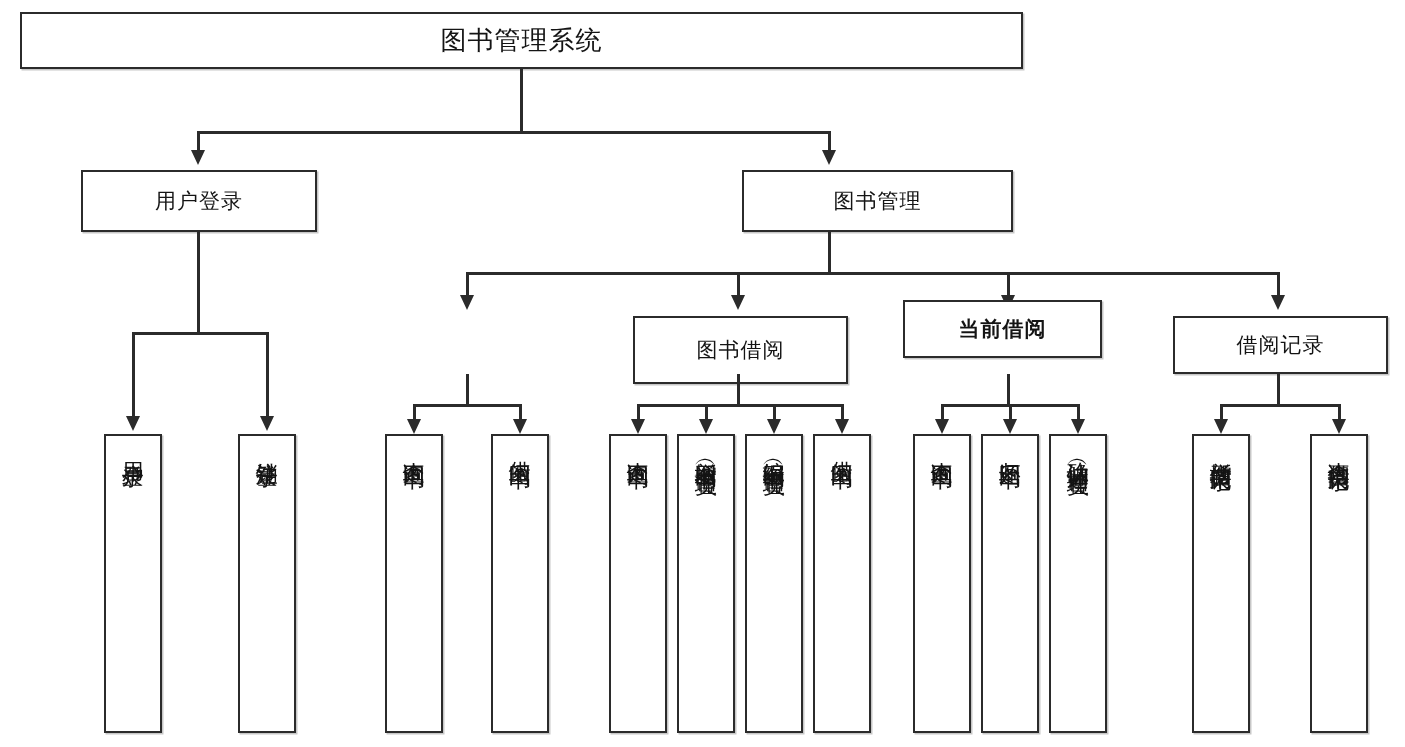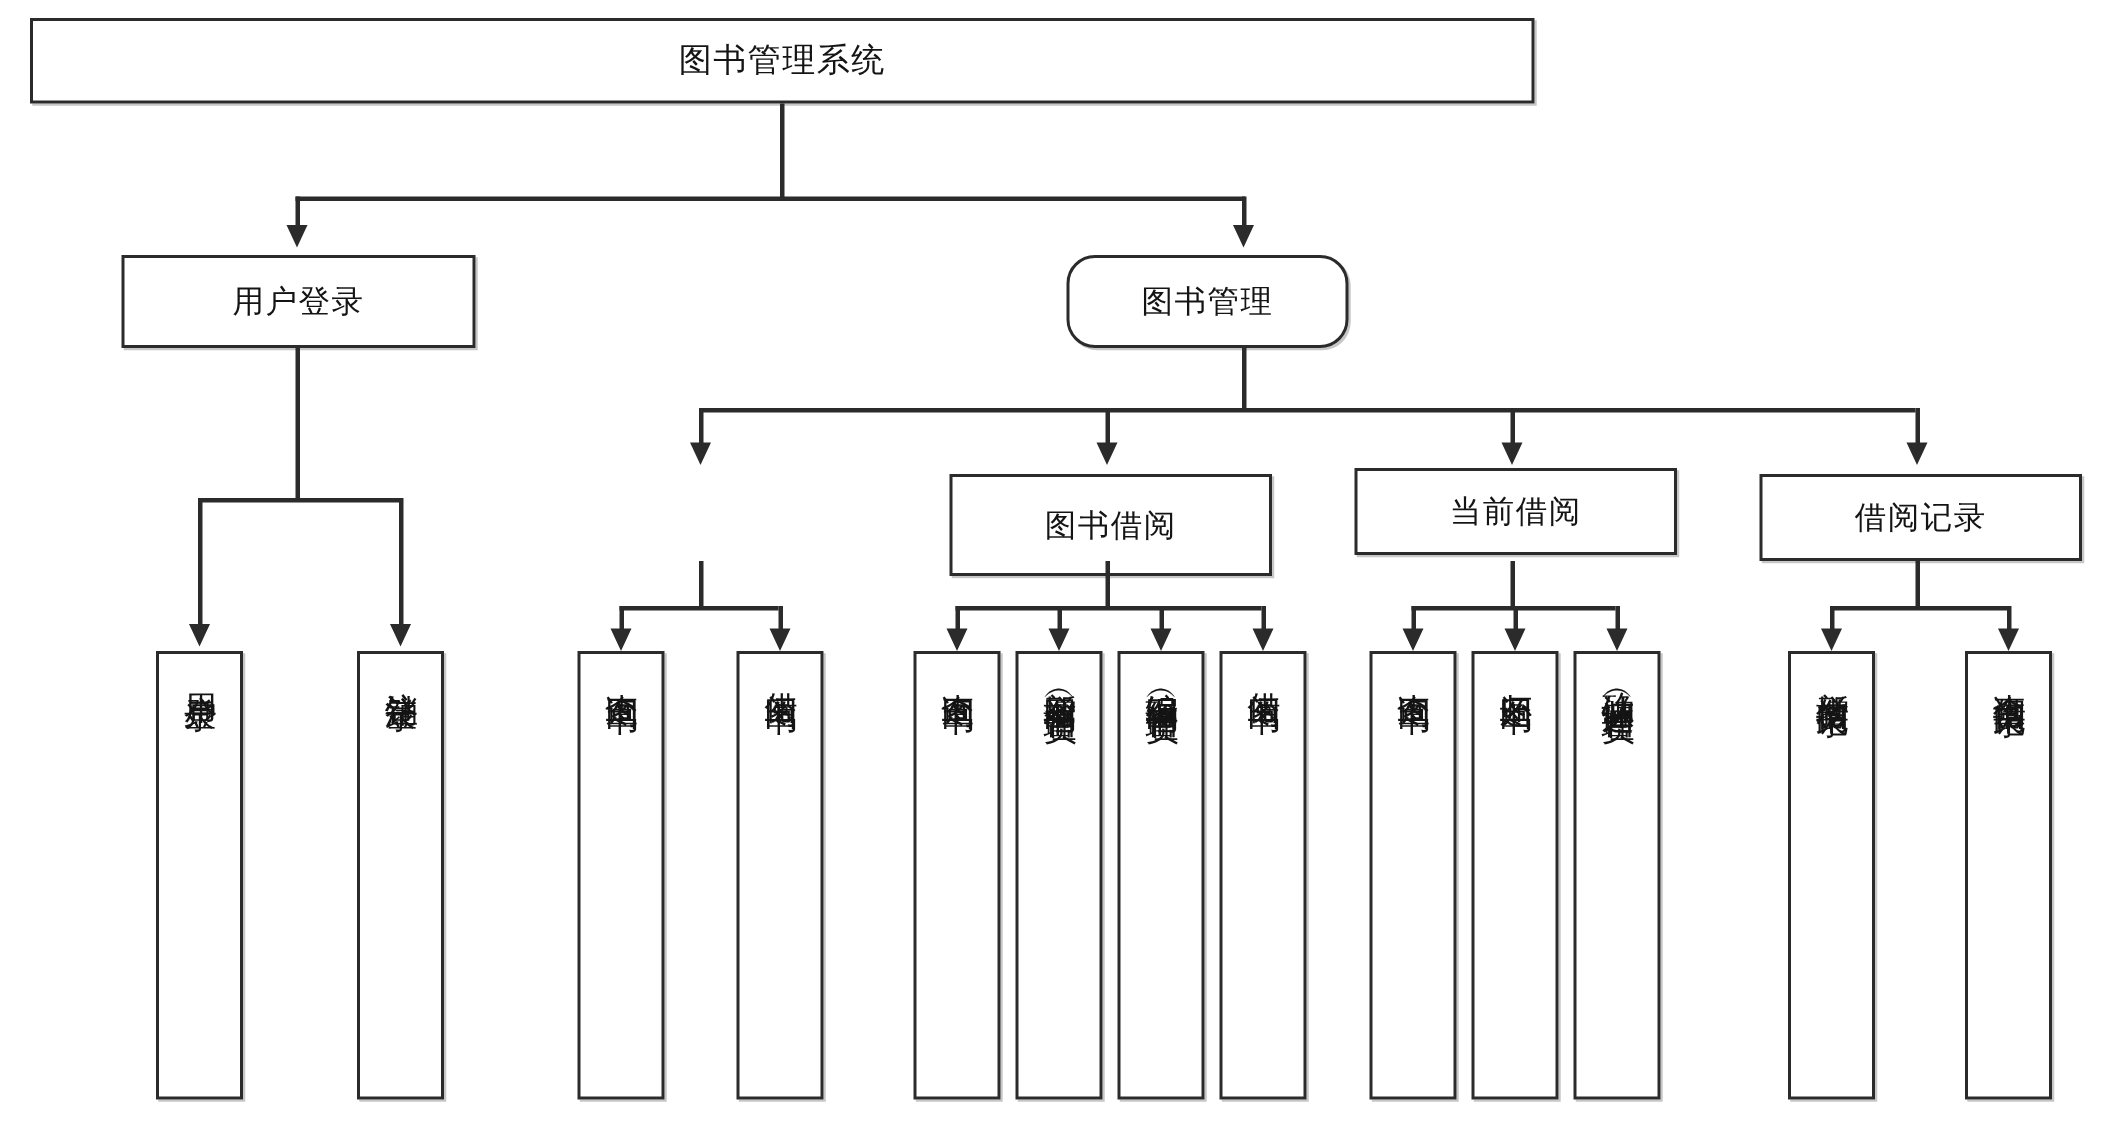--- a/index.html
+++ b/index.html
@@ -27,21 +27,21 @@
     box-shadow:1.5px 1.5px 0 0 rgba(0,0,0,0.22);
   }
   .node .lbl{
     font-size:21px;
     line-height:1.18;
     letter-spacing:1px;
     color:#141414;
     white-space:nowrap;
     text-align:center;
   }
-  .node.root .lbl{font-size:22px;}
+  .node.root .lbl{font-size:26px;}
   .node.branch .lbl{font-size:21px;}
   
   .node.leaf{
     align-items:flex-start;
     justify-content:center;
     padding-top:8px;
   }
   .node.leaf .lbl{
     writing-mode:vertical-rl;
     text-orientation:upright;
@@ -90,21 +90,21 @@
   <div class="edge h" style="left:197px;top:131px;width:633px;"></div>
 
   <div class="edge v" style="left:197px;top:131px;height:22px;"></div>
   <div class="arrow" style="left:191px;top:150px;"></div>
   <div class="edge v" style="left:828px;top:131px;height:22px;"></div>
   <div class="arrow" style="left:822px;top:150px;"></div>
 
   <div class="node branch" style="left:81px;top:170px;width:236px;height:62px;">
     <span class="lbl">用户登录</span>
   </div>
-  <div class="node branch" style="left:711px;top:170px;width:188px;height:62px;border-radius:19px;">
+  <div class="node branch" style="left:742px;top:170px;width:271px;height:62px;">
     <span class="lbl">图书管理</span>
   </div>
 
   <div class="edge v" style="left:197px;top:232px;height:102px;"></div>
   <div class="edge h" style="left:132px;top:332px;width:134px;"></div>
   <div class="edge v" style="left:132px;top:332px;height:86px;"></div>
   <div class="arrow" style="left:126px;top:416px;"></div>
   <div class="edge v" style="left:266px;top:332px;height:86px;"></div>
   <div class="arrow" style="left:260px;top:416px;"></div>
 
@@ -115,21 +115,21 @@
   <div class="edge v" style="left:737px;top:272px;height:24px;"></div>
   <div class="arrow" style="left:731px;top:295px;"></div>
   <div class="edge v" style="left:1007px;top:272px;height:24px;"></div>
   <div class="arrow" style="left:1001px;top:295px;"></div>
   <div class="edge v" style="left:1277px;top:272px;height:24px;"></div>
   <div class="arrow" style="left:1271px;top:295px;"></div>
 
   <div class="node branch" style="left:633px;top:316px;width:215px;height:68px;">
     <span class="lbl">图书借阅</span>
   </div>
-  <div class="node branch" style="left:903px;top:312px;width:215px;height:58px;">
+  <div class="node branch" style="left:903px;top:300px;width:199px;height:58px;font-weight:bold;">
     <span class="lbl">当前借阅</span>
   </div>
   <div class="node branch" style="left:1173px;top:316px;width:215px;height:58px;">
     <span class="lbl">借阅记录</span>
   </div>
 
   <div class="edge v" style="left:466px;top:374px;height:32px;"></div>
   <div class="edge h" style="left:413px;top:404px;width:106px;"></div>
   <div class="edge v" style="left:413px;top:404px;height:16px;"></div>
   <div class="arrow" style="left:407px;top:419px;"></div>

